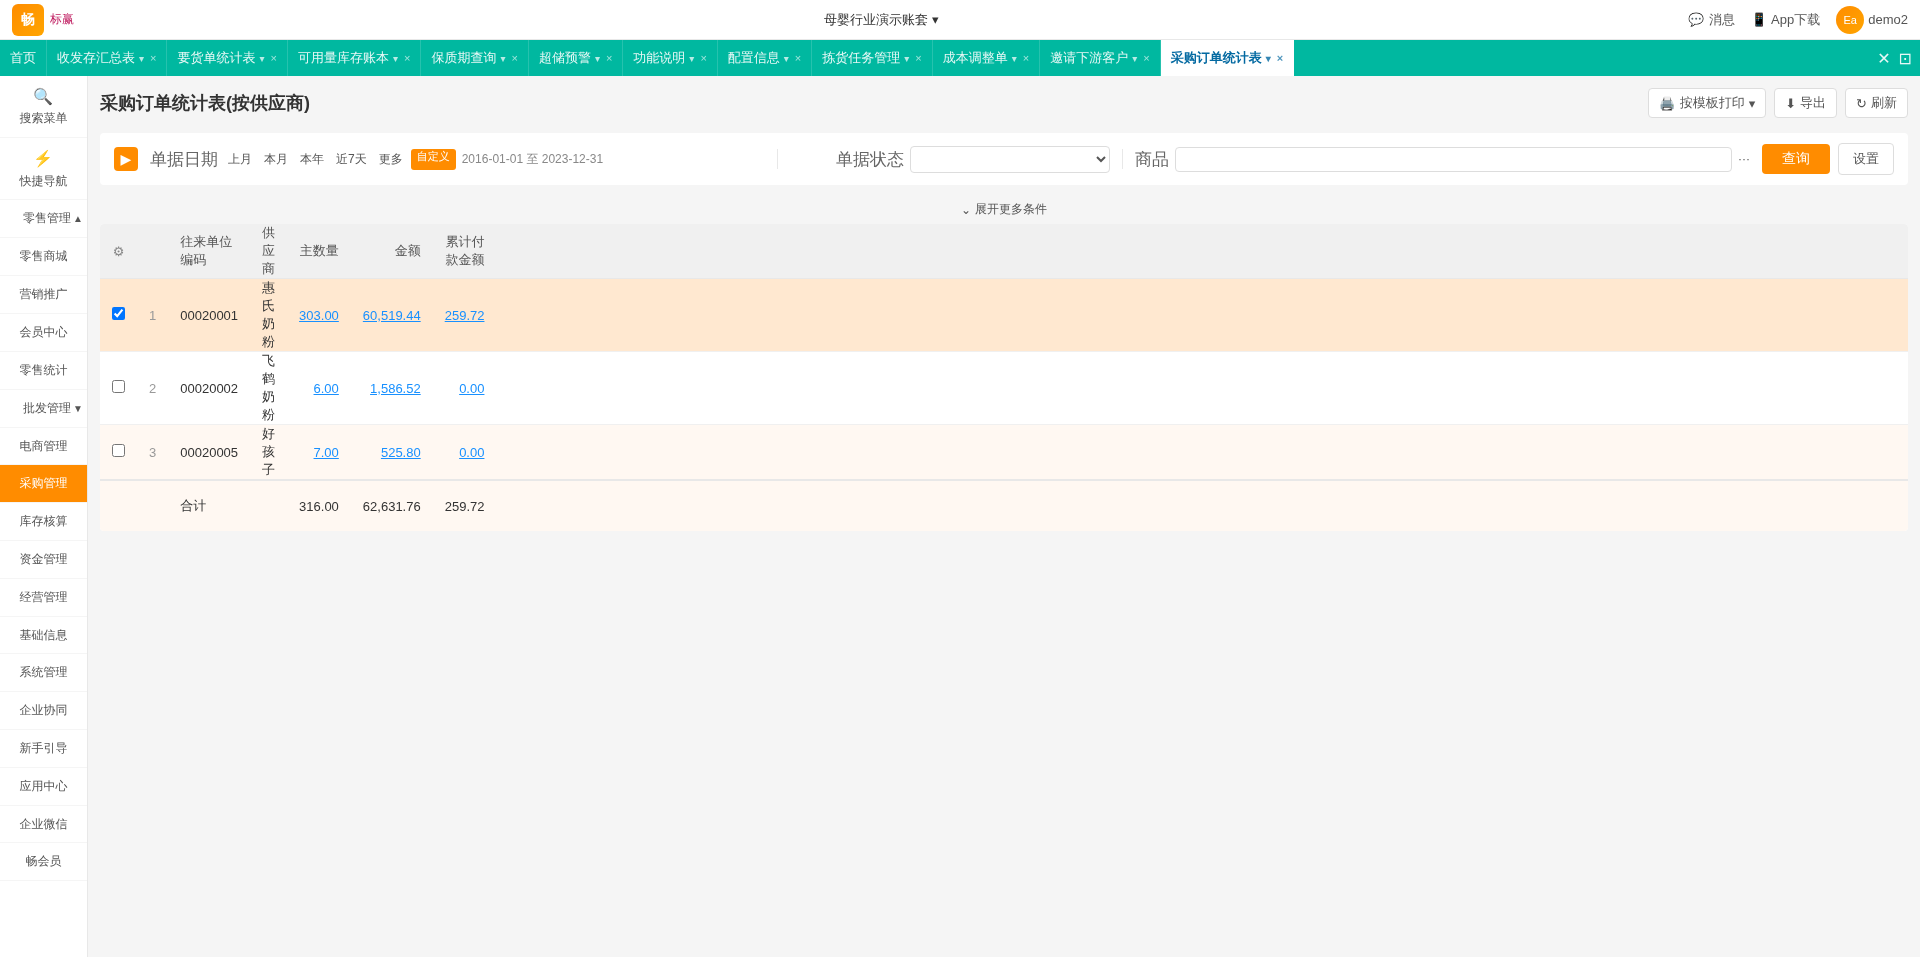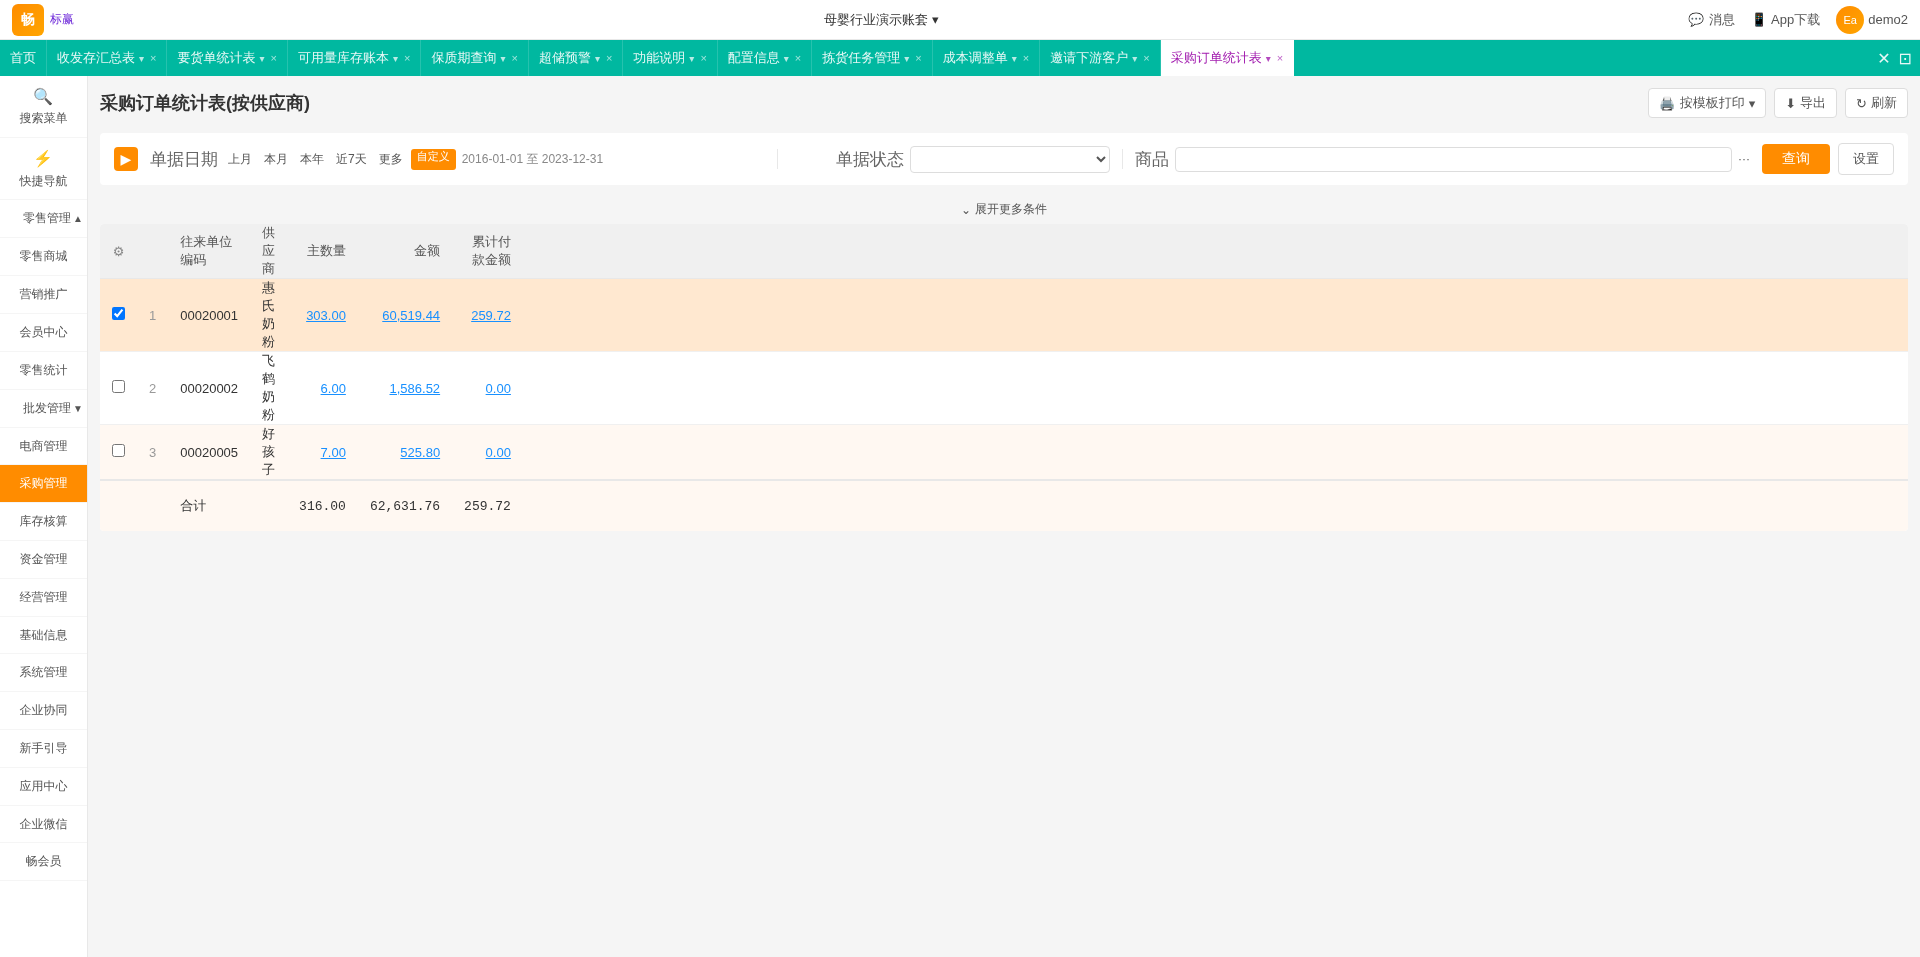--- a/index.html
+++ b/index.html
@@ -20,21 +20,21 @@
       align-items: center;
       gap: 6px;
     }
     .logo-icon {
       width: 32px; height: 32px;
       background: linear-gradient(135deg, #ff8c00, #ffa500);
       border-radius: 6px;
       display: flex; align-items: center; justify-content: center;
       color: white; font-size: 14px; font-weight: bold;
     }
-    .logo-text { font-size: 12px; color: #6d28d9; }
+    .logo-text { font-size: 12px; color: #be185d; }
     .workspace-selector {
       display: flex; align-items: center; gap: 4px;
       color: #333; font-size: 13px; cursor: pointer; padding: 0 8px;
     }
     .top-right {
       display: flex; align-items: center; gap: 16px;
     }
     .top-right-item {
       display: flex; align-items: center; gap: 4px;
       color: #555; font-size: 13px; cursor: pointer;
@@ -61,22 +61,22 @@
       display: flex; align-items: center; gap: 4px;
       color: rgba(255,255,255,0.9);
       font-size: 13px;
       cursor: pointer;
       white-space: nowrap;
       border-right: 1px solid rgba(255,255,255,0.15);
       position: relative;
     }
     .nav-tab.active {
       background: #fff;
-      color: #a21caf;
-      font-weight: 400;
+      color: #0369a1;
+      font-weight: 700;
     }
     .nav-tab .close-btn {
       font-size: 11px;
       opacity: 0.7;
       margin-left: 2px;
     }
     .nav-tab .arrow-icon { font-size: 10px; opacity: 0.8; }
     .nav-tabs-right {
       margin-left: auto;
       display: flex; align-items: center; gap: 8px; padding-right: 8px;
@@ -243,21 +243,21 @@
       background: #fff8f2;
       height: 38px;
       border-top: 2px solid #e8e8e8;
     }
     tfoot td {
       padding: 16px 12px;
       font-size: 13px;
       font-weight: 500;
       color: #333;
     }
-    tfoot td.right { text-align: right; font-family: Liberation Mono, monospace; }
+    tfoot td.right { text-align: right; }
 
     .th-settings { width: 36px; text-align: center; }
     .row-num { color: #999; text-align: center; }
     .gear-icon { cursor: pointer; color: #888; }
   </style>
 </head>
 <body>
 
 <div class="top-bar">
   <div class="logo-area">

